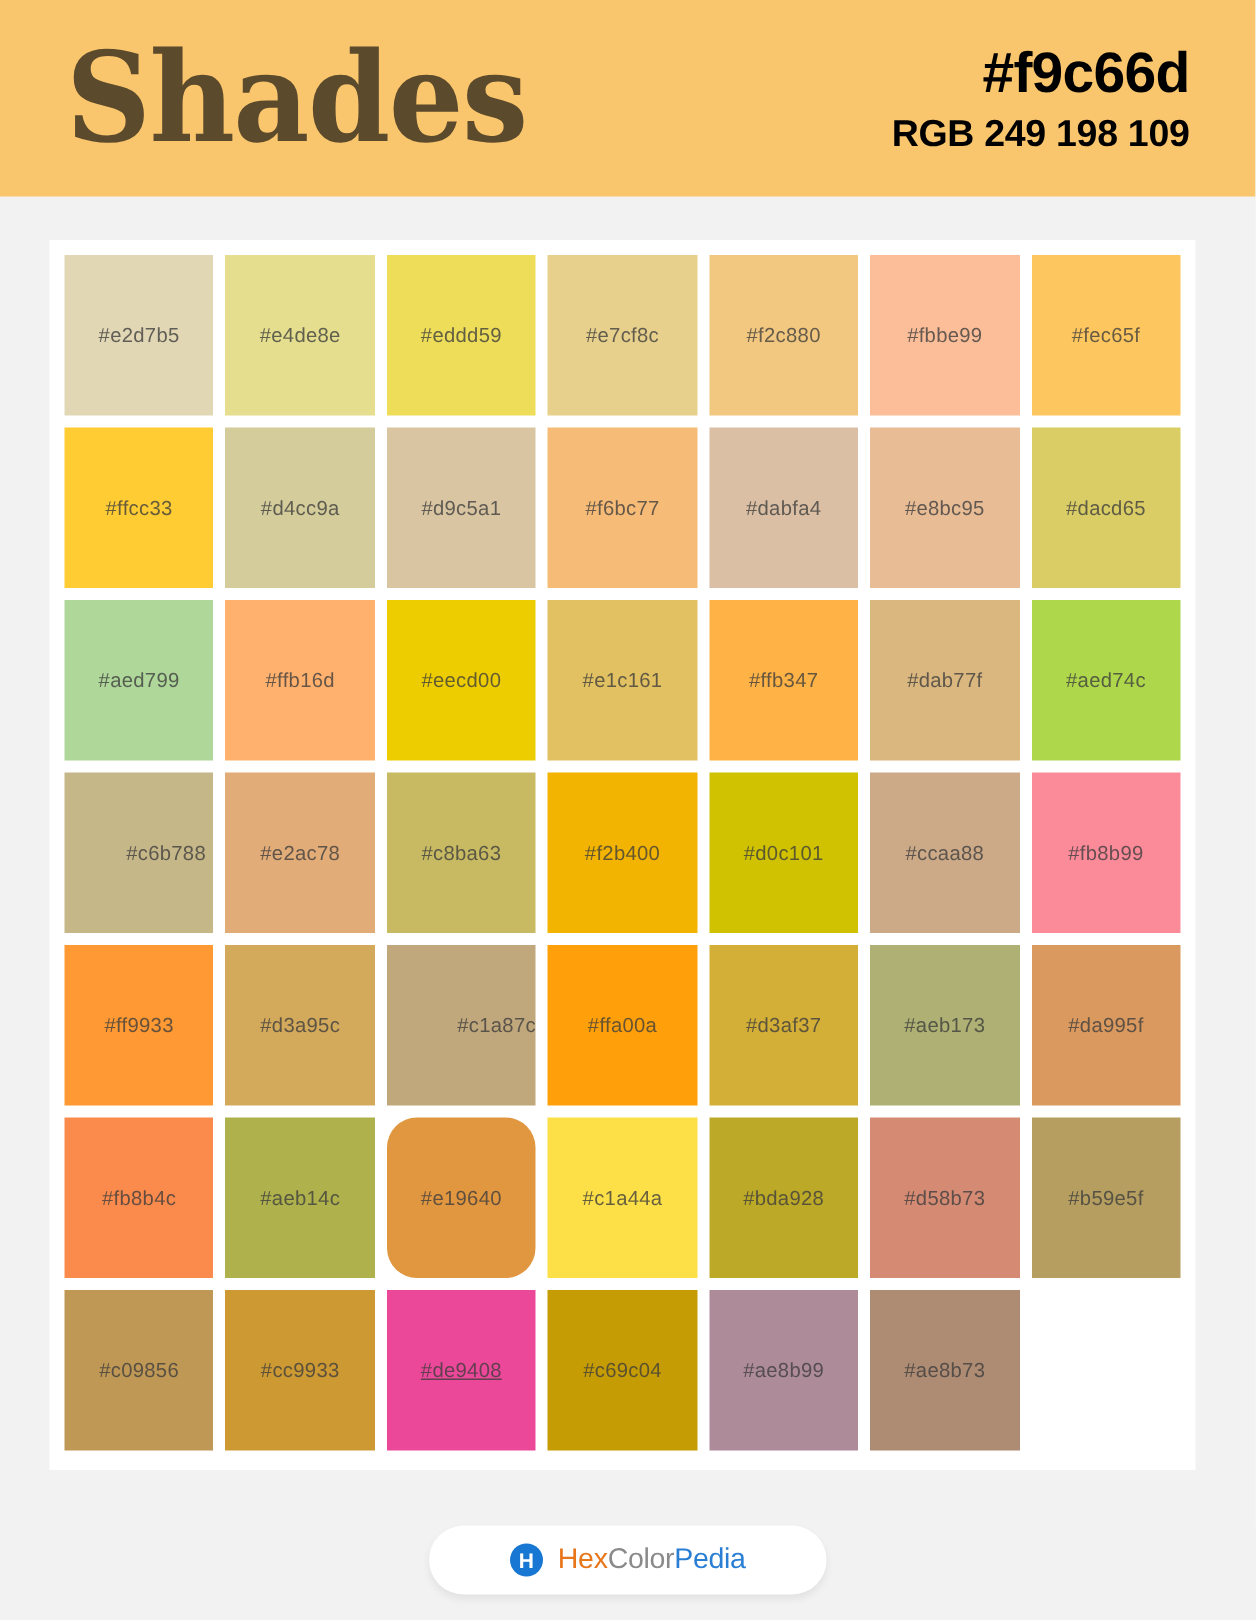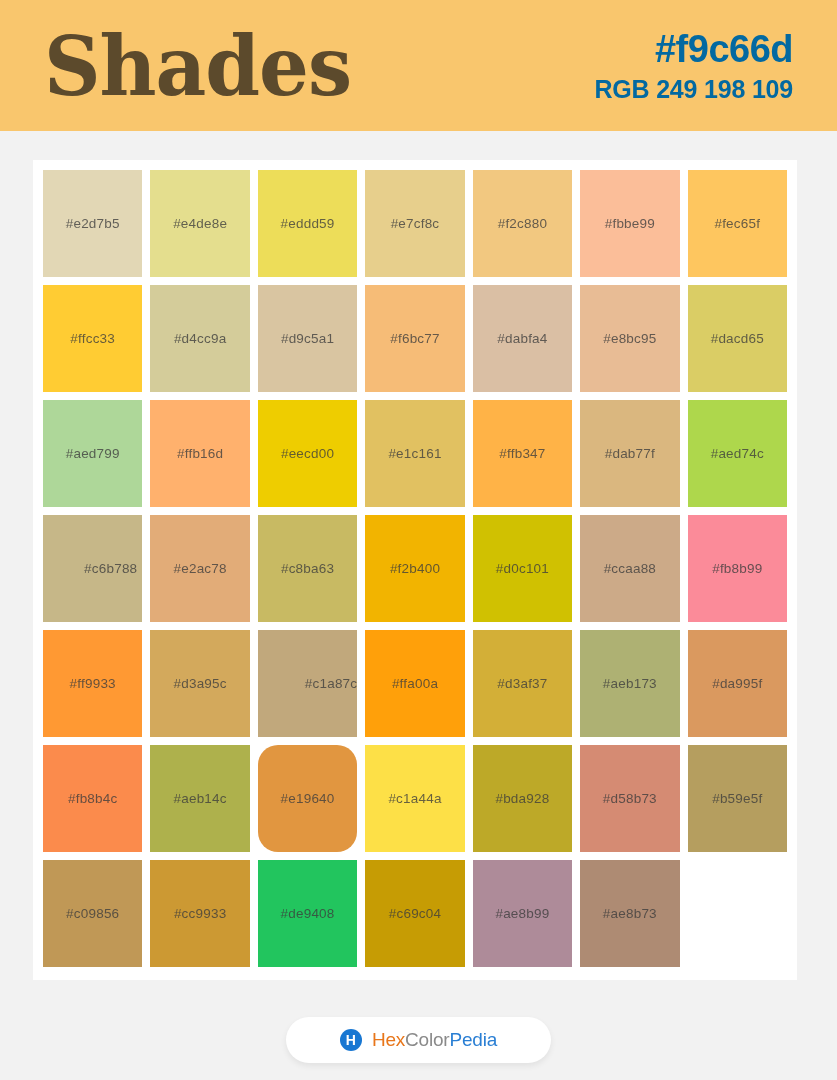--- a/index.html
+++ b/index.html
@@ -25,21 +25,21 @@
     font-size: 74px;
     line-height: 80px;
     letter-spacing: -1px;
     color: #5c4a2c;
     transform: scaleX(1.06) scaleY(1.12);
     transform-origin: left center;
   }
   .header-right {
     margin-right: 44px;
     text-align: right;
-    color: #0369a1;
+    color: #000000;
   }
   .header-hex {
     font-size: 38px; font-weight: bold; line-height: 44px;
     letter-spacing: -0.5px;
   }
   .header-rgb {
     font-size: 25px; font-weight: bold; line-height: 32px;
     letter-spacing: -0.2px; margin-top: 2px;
   }
 
@@ -230,21 +230,21 @@
         </div>
         <div class="swatch" style="background-color: rgb(181, 158, 95);">
           <span>#b59e5f</span>
         </div>
         <div class="swatch" style="background-color: rgb(192, 152, 86);">
           <span>#c09856</span>
         </div>
         <div class="swatch" style="background-color: rgb(204, 153, 51);">
           <span>#cc9933</span>
         </div>
-        <div class="swatch" style="background-color: #22c55e;">
+        <div class="swatch" style="background-color: #ec4899; text-decoration: underline;">
           <span>#de9408</span>
         </div>
         <div class="swatch" style="background-color: rgb(198, 156, 4);">
           <span>#c69c04</span>
         </div>
         <div class="swatch" style="background-color: rgb(174, 139, 153);">
           <span>#ae8b99</span>
         </div>
         <div class="swatch" style="background-color: rgb(174, 139, 115);">
           <span>#ae8b73</span>

